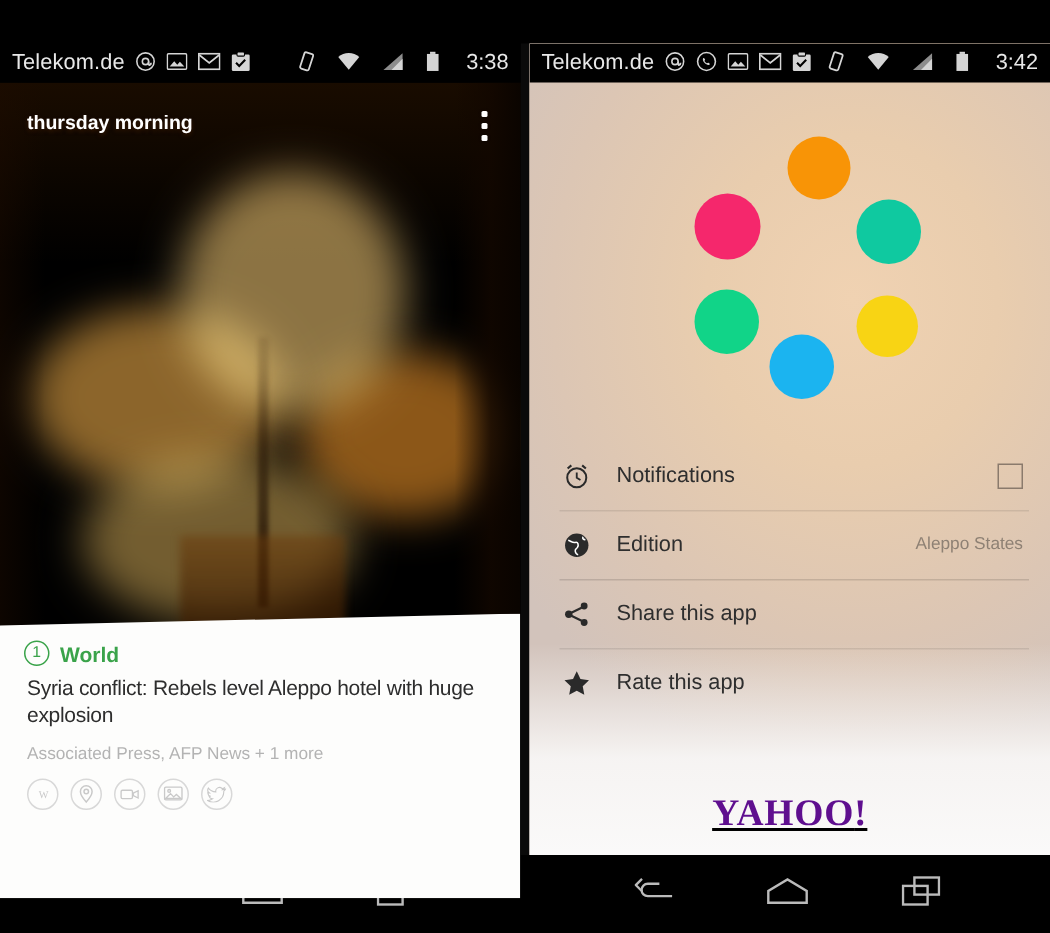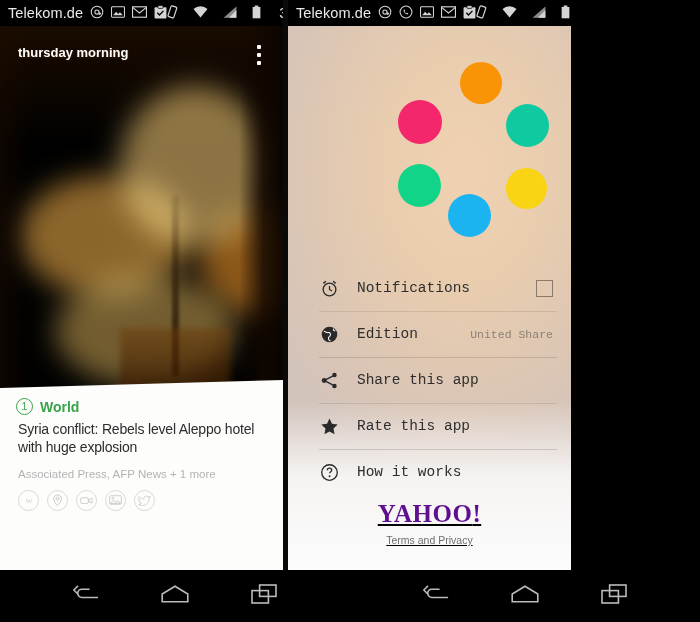--- a/index.html
+++ b/index.html
@@ -3,21 +3,21 @@
 <meta charset="utf-8">
 <style>
   * { margin:0; padding:0; box-sizing:border-box; }
   body {
     width:700px; height:622px;
     background:#000;
     font-family:"Liberation Sans", sans-serif;
     overflow:hidden;
     position:relative;
   }
-  .phones { display:flex; width:571px; height:570px; }
+  .phones { display:flex; width:700px; height:570px;margin-top:29px; }
 
   
   .statusbar {
     height:26px; background:#000; color:#e8e8e8;
     display:flex; align-items:center; padding:0 8px;
     font-size:14px; position:relative; z-index:30;
   }
   .sb-carrier { font-size:14.5px; letter-spacing:.1px; }
   .sb-icons { display:flex; align-items:center; gap:7px; margin-left:7px; }
   .sb-right { margin-left:auto; display:flex; align-items:flex-start; gap:15px; }
@@ -115,21 +115,21 @@
       radial-gradient(ellipse 80% 55% at 62% 30%, #f0d2b2 0%, #e9cdae 35%, #dcc6b4 72%, #d2c3bb 100%),
       linear-gradient(180deg,#e6d5c2 0%, #e4cdb2 30%, #dcc8bb 60%, #e9e7e6 88%, #f7f7f7 100%);
   }
   .rt-bg-fade {
     position:absolute; left:0; right:0; bottom:0; height:170px;
     background:linear-gradient(180deg, rgba(250,250,250,0) 0%, rgba(252,252,252,.85) 45%, #fcfcfc 100%);
   }
   .dots-wrap { position:absolute; top:52px; left:0; right:0; height:185px; }
   .dot { position:absolute; border-radius:50%; }
 
-  .menu-list { position:absolute; left:11px; right:0; top:265px;font-family:Liberation Mono, monospace; }
+  .menu-list { position:absolute; left:0; right:0; top:265px; }
   .mrow {
     height:46px; display:flex; align-items:center;
     padding:0 18px 0 20px; position:relative;
   }
   .mrow + .mrow::before {
     content:""; position:absolute; left:20px; right:14px; top:0; height:1px;
     background:rgba(0,0,0,.09);
   }
   .sep-strong::before { background:rgba(0,0,0,.13) !important; }
   .mrow-ico {
@@ -378,21 +378,21 @@
 
       <div class="mrow">
         <span class="mrow-ico">
           <svg width="19" height="19" viewBox="0 0 20 20">
               <circle cx="10" cy="10" r="8.2" fill="#2a2a2a"></circle>
               <path d="M4 6.5c2 .5 3 2 5 1.5s2.5 2 1.5 3.5-2 1-1.5 3 2 2.2 2 2.2" fill="none" stroke="#fff" stroke-width="1.1"></path>
               <path d="M14.5 4c-1 1.3.4 2.2 1.6 2" fill="none" stroke="#fff" stroke-width="1.1"></path>
             </svg>
         </span>
         <span class="mrow-label">Edition</span>
-        <span class="mrow-value">United Share</span>
+        <span class="mrow-value">Aleppo States</span>
       </div>
 
       <div class="mrow sep-strong">
         <span class="mrow-ico">
           <svg width="19" height="19" viewBox="0 0 20 20">
               <circle cx="15.2" cy="4.2" r="2.4" fill="#2a2a2a"></circle>
               <circle cx="4.4" cy="10" r="2.6" fill="#2a2a2a"></circle>
               <circle cx="15.2" cy="15.8" r="2.4" fill="#2a2a2a"></circle>
               <path d="M13.4 5.4L6.2 9M6.2 11l7.2 3.6" stroke="#2a2a2a" stroke-width="1.5"></path>
             </svg>
@@ -402,37 +402,26 @@
 
       <div class="mrow">
         <span class="mrow-ico">
           <svg width="19" height="19" viewBox="0 0 20 20">
               <path d="M10 1.6l2.6 5.5 6 .8-4.4 4.2 1.1 6-5.3-2.9-5.3 2.9 1.1-6L1.4 7.9l6-.8z" fill="#2a2a2a"></path>
             </svg>
         </span>
         <span class="mrow-label">Rate this app</span>
       </div>
 
-      <div class="mrow sep-strong">
-        <span class="mrow-ico">
-          <svg width="19" height="19" viewBox="0 0 20 20">
-              <circle cx="10" cy="10" r="8.2" fill="none" stroke="#2a2a2a" stroke-width="1.4"></circle>
-              <path d="M7.7 7.6c0-1.3 1-2.2 2.3-2.2s2.3.9 2.3 2.1c0 1.6-2.1 1.7-2.1 3.4" fill="none" stroke="#2a2a2a" stroke-width="1.4"></path>
-              <circle cx="10.1" cy="14" r="1.05" fill="#2a2a2a"></circle>
-            </svg>
-        </span>
-        <span class="mrow-label">How it works</span>
-      </div>
     </div>
 
     <div class="brand">
       <div class="yahoo">
         <span>YAHOO</span><span>!</span>
       </div>
-      <div class="terms">Terms and Privacy</div>
     </div>
   </div>
 </div>
 
 <div class="navbar">
   <div class="navhalf">
     <span class="navbtn">
       <svg width="27" height="20" viewBox="0 0 28 20">
           <path d="M26 13.6H9.2a4.3 4.3 0 0 1 0-8.6h8" fill="none" stroke="#dcdcdc" stroke-width="1.6"></path>
           <path d="M5.2 1.6L.9 5.9l4.3 4.3" fill="none" stroke="#dcdcdc" stroke-width="1.6"></path>

